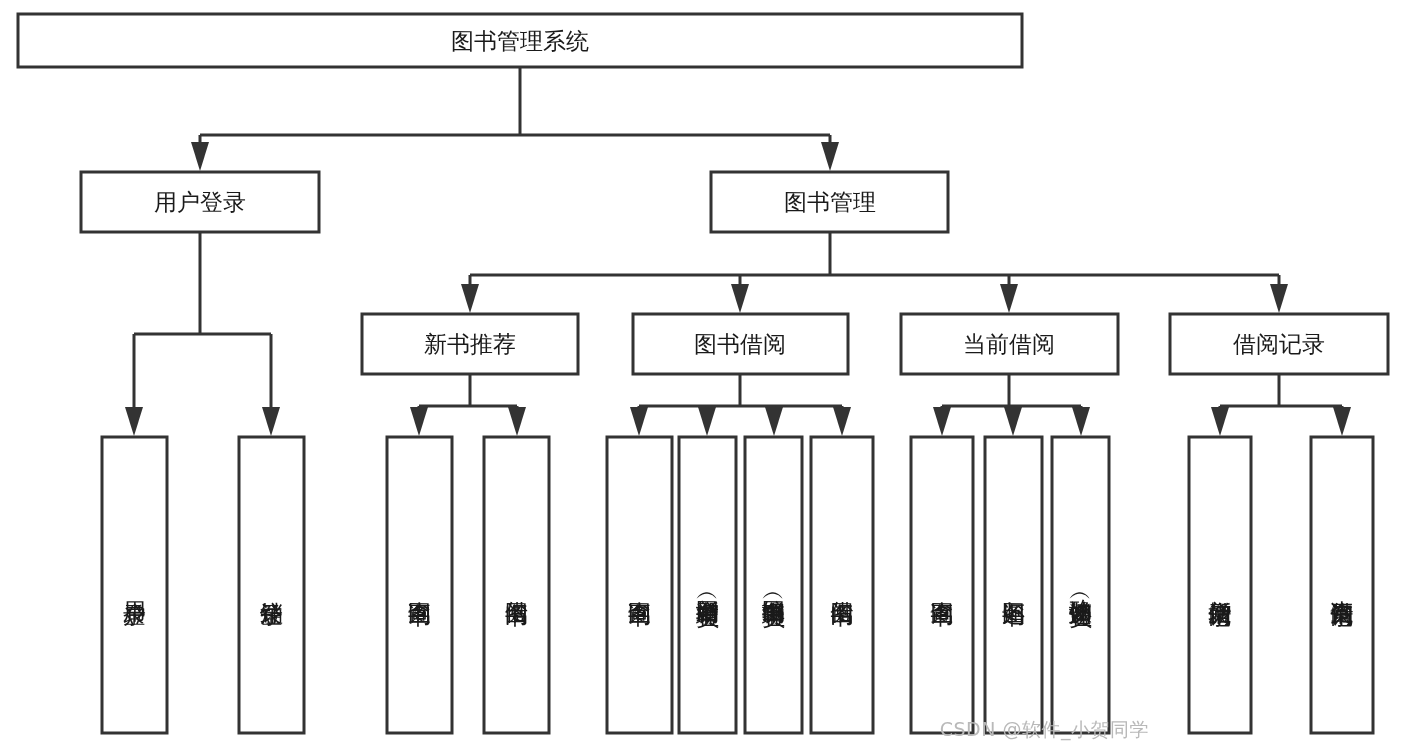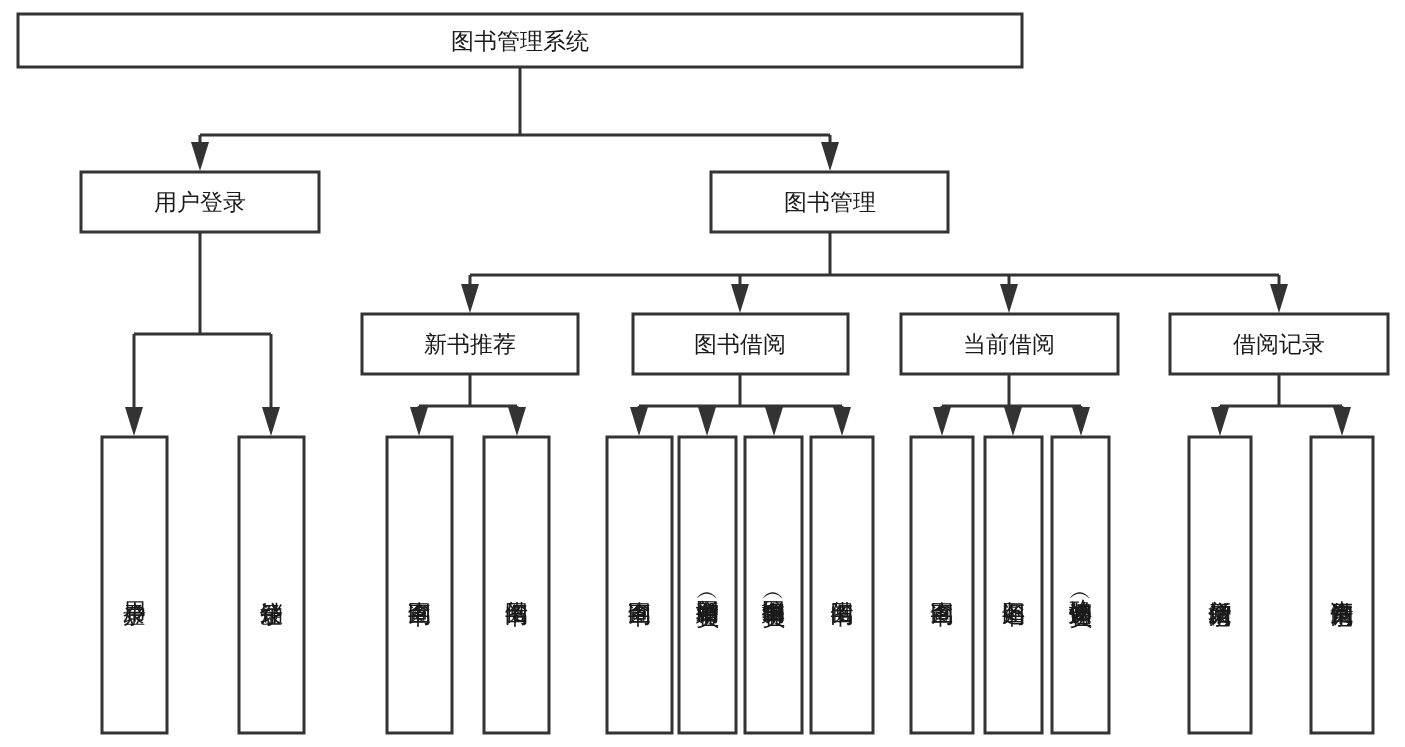--- a/index.html
+++ b/index.html
@@ -197,13 +197,14 @@
   <div class="vlabel" style="left:607px;  top:437px; width:65px; height:296px; display:flex; align-items:center; justify-content:center;">查询图书</div>
   <div class="vlabel" style="left:679px;  top:437px; width:57px; height:296px; display:flex; align-items:center; justify-content:center;">新增图书（管理员）</div>
   <div class="vlabel" style="left:745px;  top:437px; width:57px; height:296px; display:flex; align-items:center; justify-content:center;">编辑图书（管理员）</div>
   <div class="vlabel" style="left:811px;  top:437px; width:62px; height:296px; display:flex; align-items:center; justify-content:center;">借阅图书</div>
   <div class="vlabel" style="left:911px;  top:437px; width:62px; height:296px; display:flex; align-items:center; justify-content:center;">查询图书</div>
   <div class="vlabel" style="left:985px;  top:437px; width:57px; height:296px; display:flex; align-items:center; justify-content:center;">归还图书</div>
   <div class="vlabel" style="left:1052px; top:437px; width:57px; height:296px; display:flex; align-items:center; justify-content:center;">确认归还（管理员）</div>
   <div class="vlabel" style="left:1189px; top:437px; width:62px; height:296px; display:flex; align-items:center; justify-content:center;">新增借阅记录</div>
   <div class="vlabel" style="left:1311px; top:437px; width:62px; height:296px; display:flex; align-items:center; justify-content:center;">查询借阅记录</div>
 
+  <div class="watermark">CSDN @软件_小贺同学</div>
 </div>
 
 </body></html>

